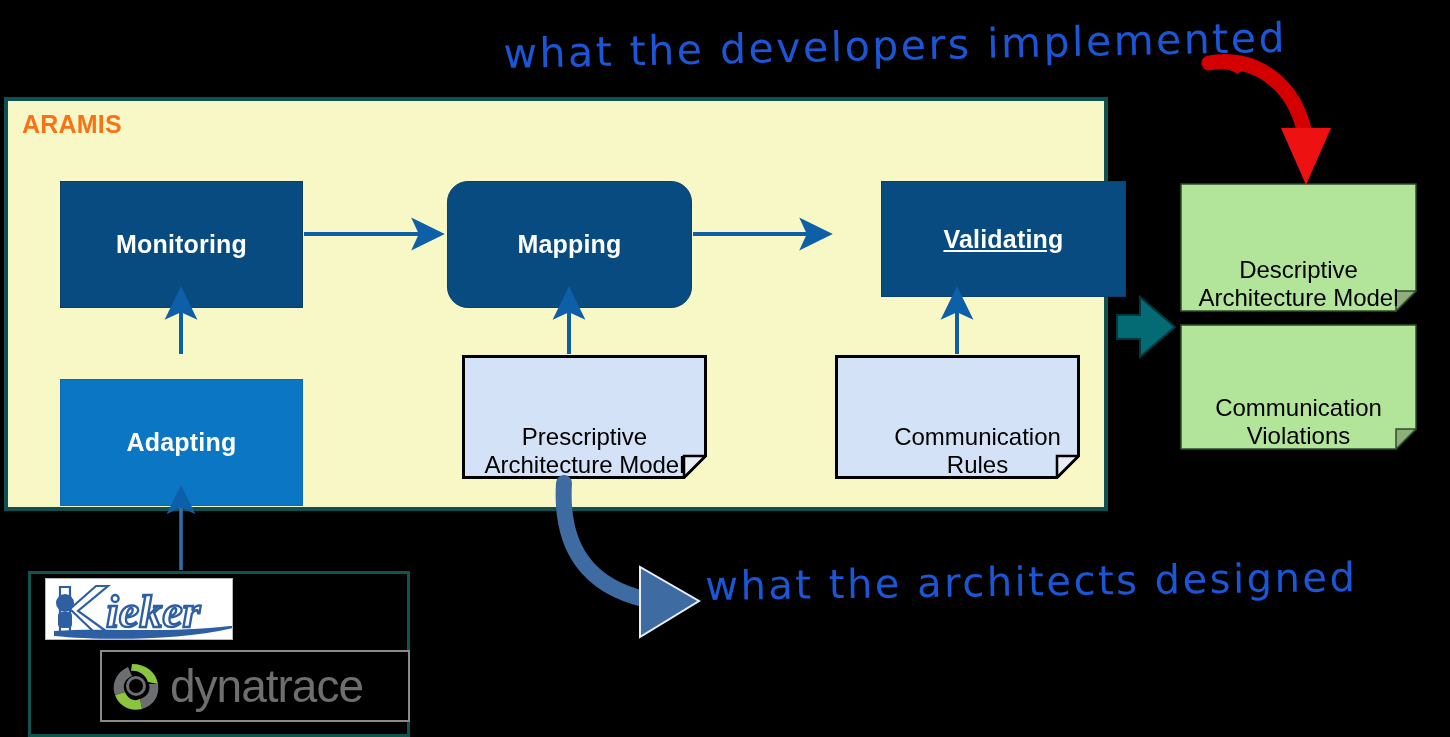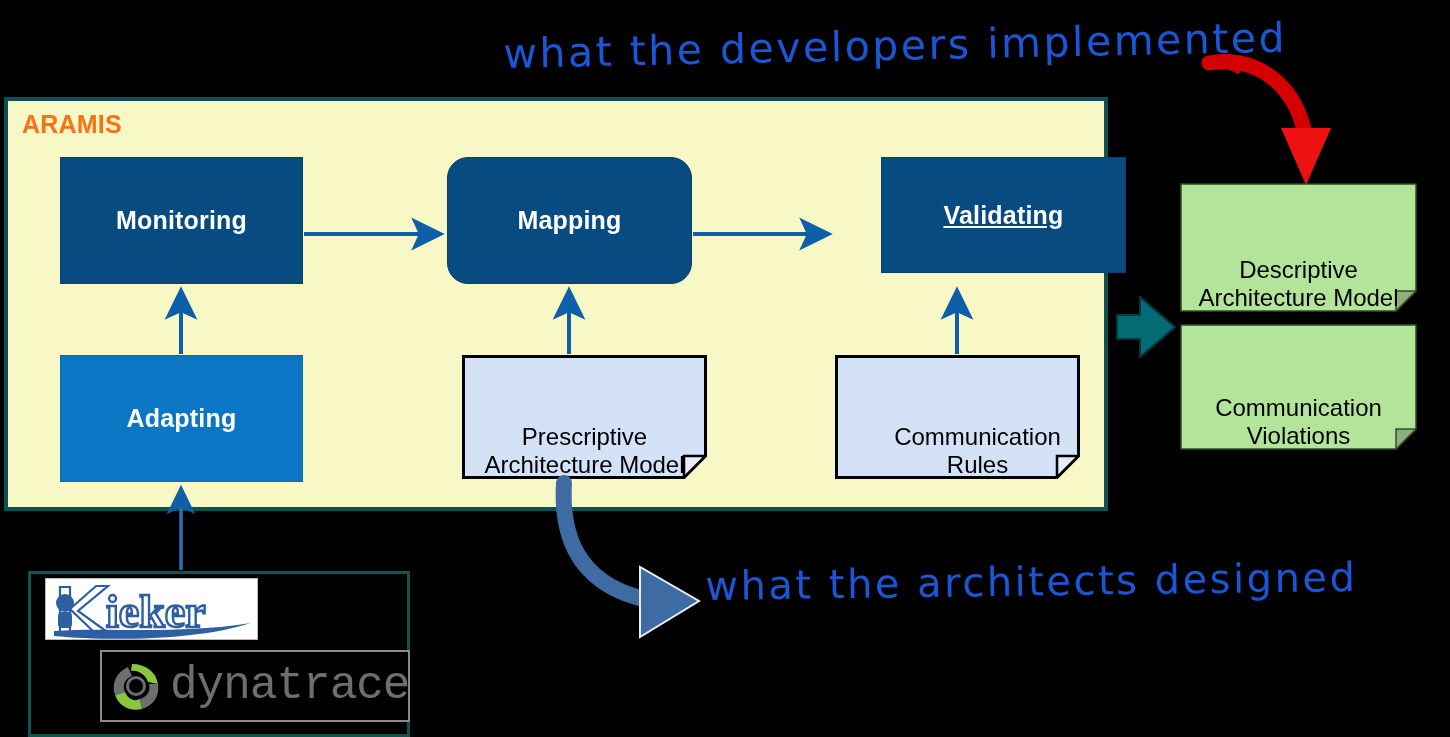--- a/index.html
+++ b/index.html
@@ -24,20 +24,21 @@
     font-size:25px;font-weight:bold;color:#f97316;
     letter-spacing:0.2px;
   }
 
   
   .proc-box{
     box-sizing:border-box;
     display:flex;align-items:center;justify-content:center;
     color:#ffffff;font-weight:bold;font-size:25px;
     letter-spacing:0.2px;
+    margin-top:24px;
   }
   .proc-dark{background:#084b80;border:1px solid #0a3f6e;}
   .proc-light{background:#0b76c4;border:1px solid #0b6ab2;text-align:right;}
 
   #box-monitoring{left:60px;top:157px;width:243px;height:127px;}
   #box-mapping{left:447px;top:157px;width:245px;height:127px;border-radius:21px;}
   #box-validating{left:881px;top:157px;width:245px;height:116px;text-decoration:underline;}
   #box-adapting{left:60px;top:355px;width:243px;height:127px;}
 
   
@@ -82,36 +83,37 @@
   }
 
   
   #toolbox{
     left:28px;top:571px;width:382px;height:166px;
     border:3px solid #11544f;
     box-sizing:border-box;
     background:#000;
   }
   #kieker-logo{
-    left:45px;top:578px;width:213px;height:62px;
+    left:45px;top:578px;width:188px;height:62px;
     background:#ffffff;
     border:1px solid #b8b8b8;
     box-sizing:border-box;
     overflow:hidden;
+    font-style:italic;
   }
   #dynatrace-logo{
     left:100px;top:650px;width:310px;height:72px;
     background:#000000;
     border:2px solid #8a8a8a;
     box-sizing:border-box;
     display:flex;align-items:center;
     overflow:hidden;
   }
   #dynatrace-wordmark{
-    font-family:Liberation Mono, monospace;
+    font-family:Liberation Sans, sans-serif;
     font-size:46px;
     color:#6d6e70;
     letter-spacing:-1px;
     margin-left:6px;
     line-height:1;
   }
 </style>
 </head>
 <body>
 

